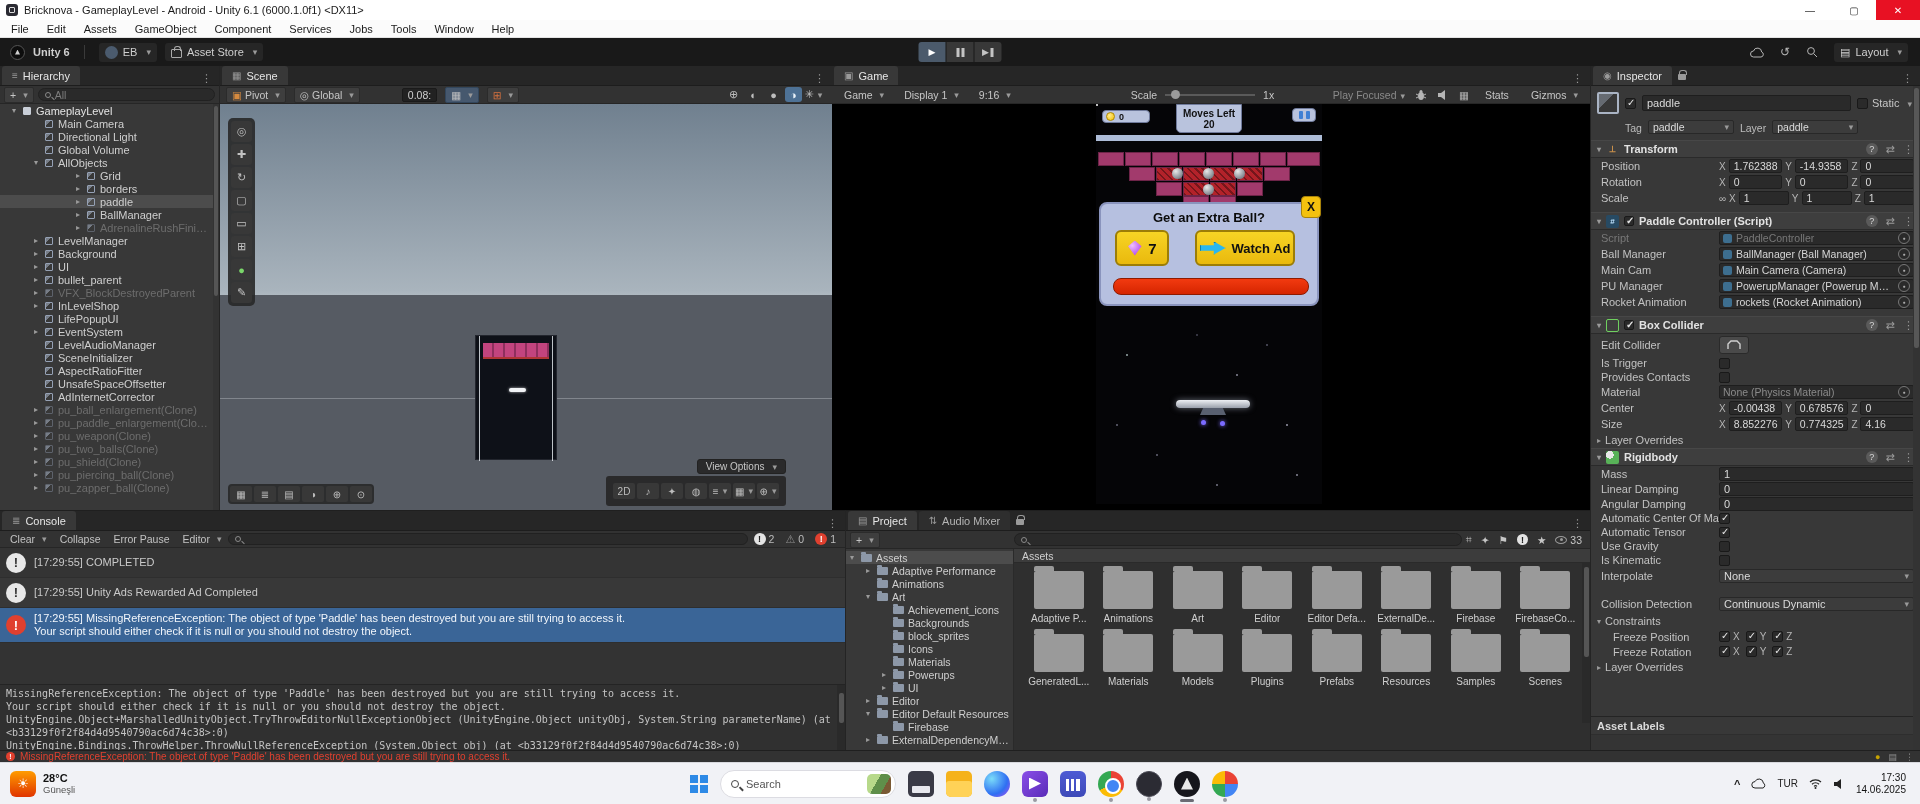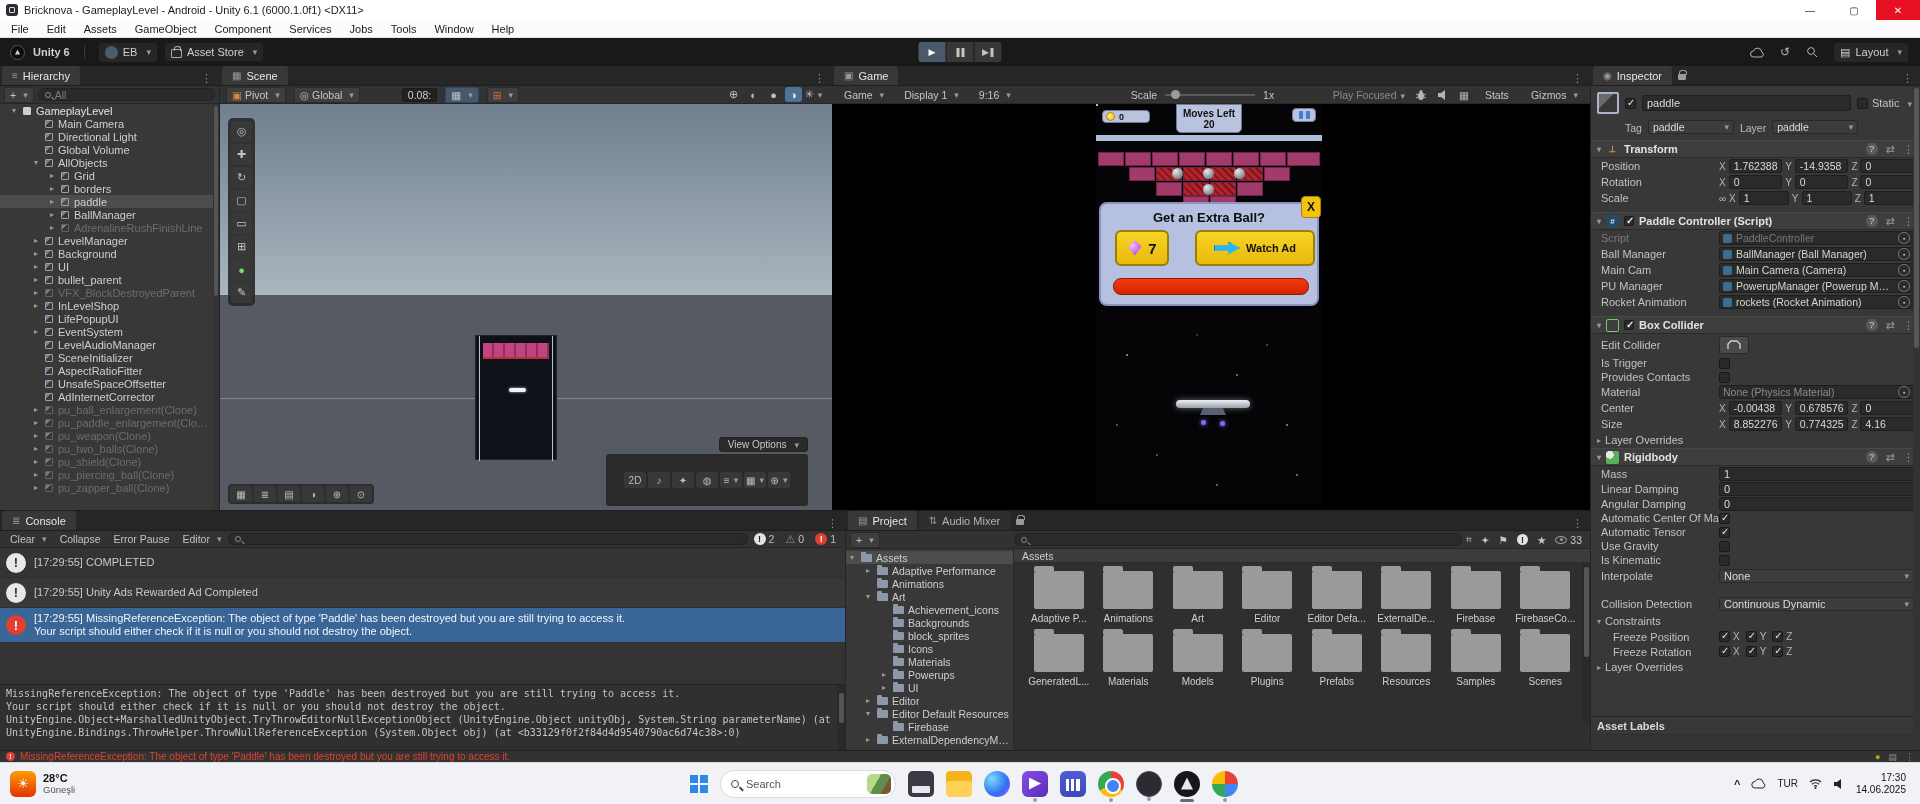--- a/index.html
+++ b/index.html
@@ -58,21 +58,21 @@
 .cb{width:11px;height:11px;background:#2a2a2a;border:1px solid #191919;border-radius:2px;position:relative;flex:none}
 .cb.on::before{content:"✓";position:absolute;left:1px;top:-2px;color:#e6e6e6;font-size:10px}
 
 
 #hierarchy{position:absolute;left:0;top:66px;width:220px;height:444px;background:#383838;border-right:1px solid #242424;overflow:hidden}
 .hlist{position:relative;height:406px;overflow:hidden}
 .hrow{height:13px;display:flex;align-items:center;color:#cfcfcf;font-size:11px;padding-right:8px}
 .hrow.sel{background:#4c4c4c}
 .hrow.dim .hlbl{color:#6d6d6d}
 .hrow.dim .cube{border-color:#5d626b}
-.lv0{padding-left:12px}.lv1{padding-left:34px}.lv2{padding-left:50px}
+.lv0{padding-left:12px}.lv1{padding-left:34px}.lv2{padding-left:76px}
 .fo{width:11px;flex:none;color:#9a9a9a;font-size:8px}
 .fo::before{content:""}
 .closed .fo::before{content:"▸"}
 .open .fo::before{content:"▾"}
 .cube{width:8px;height:8px;border:1px solid #95a1b5;border-radius:1px;margin-right:5px;flex:none;background:linear-gradient(135deg,rgba(170,182,200,.55) 0 38%,transparent 38%)}
 .root .cube{background:#c9cfd8;border-color:#c9cfd8}
 .root .hlbl{color:#e4e4e4}
 .hscroll{position:absolute;right:0;top:38px;width:6px;height:406px;background:#333}
 .hscroll .thumb{position:absolute;left:1px;top:2px;width:4px;height:190px;background:#555;border-radius:2px}
 
@@ -84,21 +84,21 @@
 .sc-board .bline{position:absolute;top:0;width:1px;height:125px;background:rgba(235,240,245,.8)}
 .sc-bricks{position:absolute;left:7px;top:7px;right:7px;height:16px;background:repeating-linear-gradient(90deg,#c2447e 0 9px,#8e2f5d 9px 11px);border-bottom:2px solid #b03535}
 .sc-paddle{position:absolute;left:33px;top:52px;width:17px;height:4px;background:#f0f2f5;border-radius:2px;box-shadow:0 0 3px rgba(255,255,255,.7)}
 .sc-tools{position:absolute;left:8px;top:14px;display:flex;flex-direction:column;gap:2px;background:rgba(40,40,40,.9);padding:3px;border-radius:5px}
 .sc-tool{width:21px;height:21px;border-radius:3px;background:#383838;color:#c2c2c2;display:flex;align-items:center;justify-content:center;font-size:11px}
 .sc-tool.green{color:#7ad76a}
 .sc-bottombar{position:absolute;left:8px;bottom:6px;display:flex;gap:2px;background:rgba(40,40,40,.9);padding:2px;border-radius:4px}
 .sc-bbtn{width:22px;height:16px;border-radius:2px;background:#383838;color:#bdbdbd;display:flex;align-items:center;justify-content:center;font-size:10px}
 .sc-viewopts{position:absolute;left:386px;bottom:4px;display:flex;flex-direction:column;gap:2px;align-items:flex-end}
 .sc-vo-pill{background:rgba(40,40,40,.95);border:1px solid #222;color:#c6c6c6;border-radius:3px;padding:1px 8px;font-size:10px;display:flex;gap:4px;align-items:center}
-.sc-vo-row{display:flex;gap:2px;background:rgba(40,40,40,.95);padding:18px;border-radius:3px}
+.sc-vo-row{display:flex;gap:2px;background:rgba(40,40,40,.95);padding:7px;border-radius:3px}
 .snapfield{background:#222;border:1px solid #1a1a1a;border-radius:2px;color:#cfcfcf;padding:0 5px;height:14px;display:flex;align-items:center}
 .sc-circ{width:17px;height:15px;display:flex;align-items:center;justify-content:center;color:#bdbdbd;border-radius:3px;font-size:11px}
 .sc-circ.active{background:#4e7296;color:#eaf2fa}
 
 
 #game{position:absolute;left:832px;top:66px;width:758px;height:444px;background:#383838}
 .gv{position:relative;width:758px;height:406px;background:#000;overflow:hidden}
 .phone{position:absolute;left:264px;top:0;width:226px;height:400px;background:#050507;overflow:hidden}
 .stars{position:absolute;inset:0;background:transparent}
 .stars::after{content:"";position:absolute;left:0;top:0;width:2px;height:2px;border-radius:50%;background:#fff;box-shadow:30px 250px #9aa,80px 300px #778,140px 270px #889,190px 320px #99a,60px 350px #667,120px 380px #778,170px 240px #556,20px 320px #667,200px 370px #889,100px 230px #445}
@@ -111,21 +111,21 @@
 .skybar{position:absolute;left:0;top:31px;width:226px;height:6px;background:#aebdd8}
 .brick{position:absolute;height:14px;width:26px;background:#a23a6c;border:1px solid #6d2448}
 .brick.red{background:#b3222a;background-image:repeating-linear-gradient(45deg,rgba(0,0,0,.35) 0 2px,transparent 2px 5px)}
 .ball{position:absolute;width:11px;height:11px;border-radius:50%;background:radial-gradient(circle at 35% 30%,#e8e8e8,#8a8f96 65%,#5c6066)}
 .popup{position:absolute;left:3px;top:98px;width:220px;height:104px;background:#b6c0e0;border:2px solid #8a94bd;border-radius:8px}
 .popup-title{margin-top:6px;text-align:center;font-size:13px;font-weight:bold;color:#0b0b0b}
 .popup-close{position:absolute;right:-4px;top:-8px;width:20px;height:22px;background:#f4c10e;border:1px solid #a8830a;border-radius:4px;color:#111;font-weight:bold;font-size:12px;display:flex;align-items:center;justify-content:center}
 .popup-btn{position:absolute;top:26px;height:36px;background:linear-gradient(#f7d425,#e9b90d);border:2px solid #9c7d06;border-radius:6px;display:flex;align-items:center;justify-content:center;gap:6px;color:#111;font-weight:bold}
 .gem-btn{left:14px;width:54px;font-size:15px}
 .gem{width:15px;height:15px;background:radial-gradient(circle at 35% 30%,#eec0ff,#b64ef0 70%,#7d2bb3);clip-path:polygon(50% 0,95% 38%,50% 100%,5% 38%)}
-.watch-btn{left:94px;width:120px;font-size:11px}
+.watch-btn{left:94px;width:100px;font-size:13px}
 .ad-arrow{width:26px;height:13px;background:#28b7f0;border:1px solid #0b7fae;clip-path:polygon(0 28%,55% 28%,55% 0,100% 50%,55% 100%,55% 72%,0 72%)}
 .redbar{position:absolute;left:12px;top:74px;width:196px;height:17px;background:linear-gradient(#f23a10,#d52500);border:1px solid #8e1a00;border-radius:8px}
 .gpaddle{position:absolute;left:80px;top:296px;width:74px;height:8px;border-radius:4px;background:linear-gradient(#eef0f4,#9aa0ab);box-shadow:0 0 6px rgba(200,210,230,.5)}
 .gpaddle::after{content:"";position:absolute;left:24px;top:8px;width:26px;height:7px;background:#596070;clip-path:polygon(12% 0,88% 0,100% 100%,0 100%)}
 .gdot{position:absolute;width:5px;height:5px;border-radius:50%;background:#7b6bff;box-shadow:0 0 4px #7b6bff}
 
 
 #console{position:absolute;left:0;top:510px;width:845px;height:240px;background:#383838;border-top:1px solid #1f1f1f}
 .con-tbar{height:17px;background:#323232;border-bottom:1px solid #262626;display:flex;align-items:center;gap:1px;padding:0 4px;font-size:10.5px;color:#c2c2c2}
 .con-btn{padding:0 6px;display:flex;align-items:center;gap:3px}
@@ -754,20 +754,21 @@
       </div>
     </div>
   <div class="cdetail">
 
     <div class="dscroll">
         <div class="thumb"></div>
       </div>
   <div>MissingReferenceException: The object of type 'Paddle' has been destroyed but you are still trying to access it.</div>
       <div>Your script should either check if it is null or you should not destroy the object.</div>
       <div>UnityEngine.Object+MarshalledUnityObject.TryThrowEditorNullExceptionObject (UnityEngine.Object unityObj, System.String parameterName) (at</div>
+      <div>&lt;b33129f0f2f84d4d9540790ac6d74c38&gt;:0)</div>
       <div>UnityEngine.Bindings.ThrowHelper.ThrowNullReferenceException (System.Object obj) (at &lt;b33129f0f2f84d4d9540790ac6d74c38&gt;:0)</div>
     </div>
 </div>
 
 <div id="project">
   <div class="tabbar">
     <div class="tab active">
       <span class="tab-ico">▤</span>
       <span>Project</span>
     </div>

